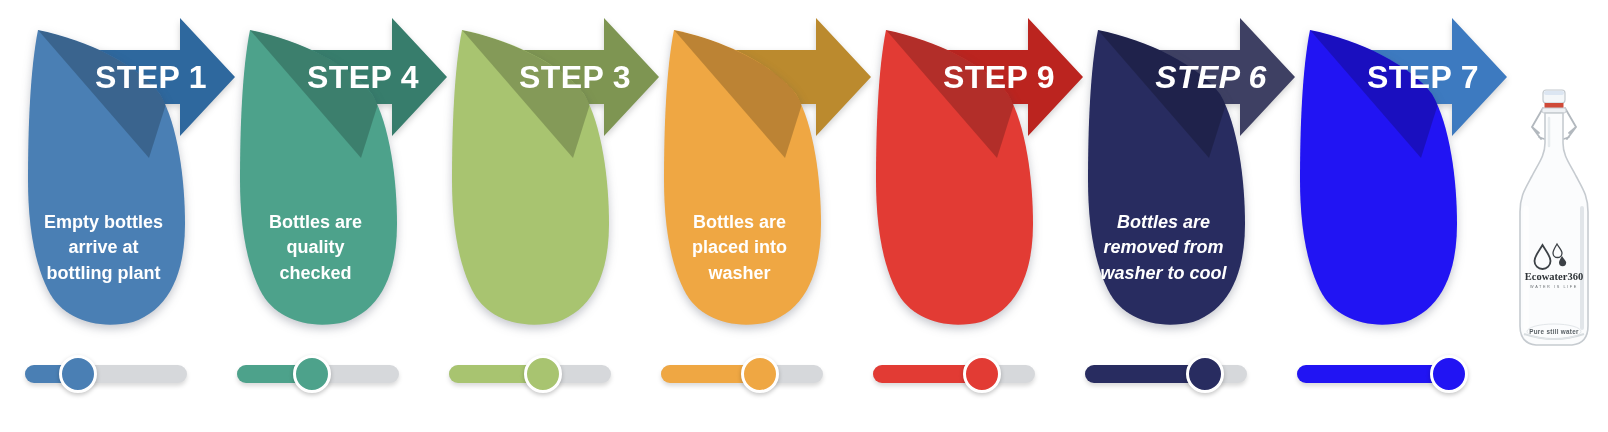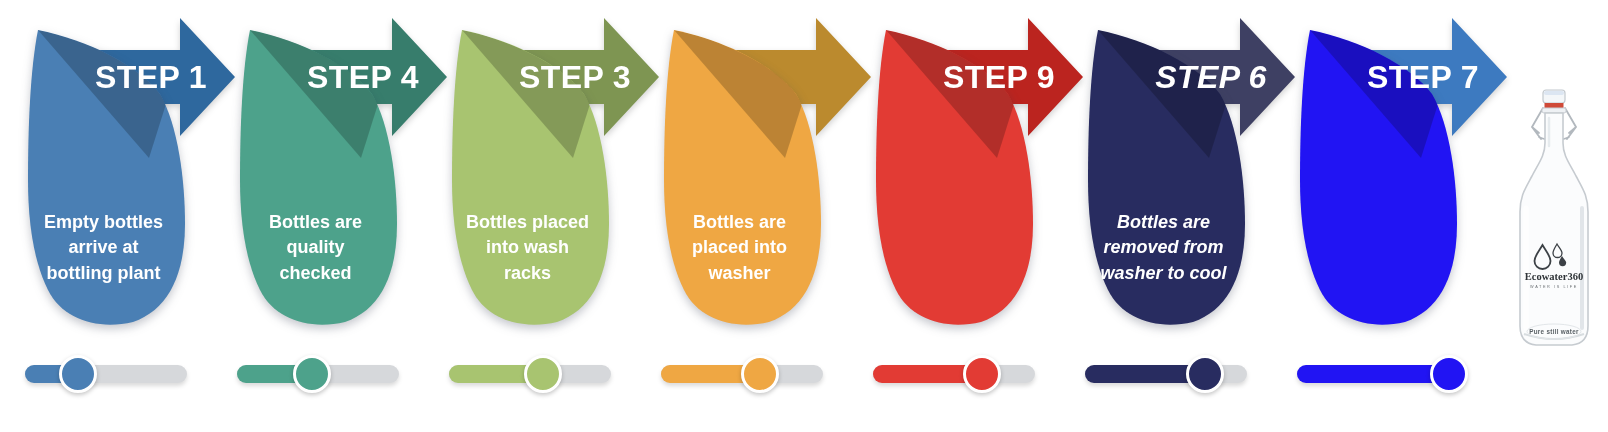--- a/index.html
+++ b/index.html
@@ -84,23 +84,20 @@
         <path class="drop" d="M10,0 C60,10 110,35 132,64 C150,95 157,150 157,194 C157,245 140,280 105,292 C70,300 35,290 20,260 C5,230 0,190 0,150 C0,100 2,40 10,0 Z" style="fill: rgb(168, 196, 112);"></path>
         <path class="wedge" clip-path="url(#dropclip-2)" d="M10,0 C60,10 110,35 132,64 L138,74 L121,128 Z"></path>
       </g>
       <g class="slider">
         <rect class="track" x="0" y="365" width="162" height="18" rx="9" style="fill: rgb(214, 216, 219);"></rect>
         <rect class="fill" x="0" y="365" width="94" height="18" rx="9" style="fill: rgb(168, 196, 112);"></rect>
         <circle class="thumb" cy="374" r="17.5" cx="94" style="fill: rgb(168, 196, 112);"></circle>
       </g>
     </svg>
     <div class="step-label">STEP 3</div>
-    <div class="step-desc">Bottles placed
-into wash
-racks</div>
   </div>
     <div class="step step-4" style="left: 661px;">
     <svg viewBox="0 0 212 432" width="212" height="432">
       <path class="arrow" d="M15,50 H155 V18 L210,77 L155,136 V104 H15 Z" style="fill: rgb(187, 138, 46);"></path>
       <g transform="translate(3,30)">
         <clipPath class="dropclip" id="dropclip-3">
           <path d="M10,0 C60,10 110,35 132,64 C150,95 157,150 157,194 C157,245 140,280 105,292 C70,300 35,290 20,260 C5,230 0,190 0,150 C0,100 2,40 10,0 Z"></path>
         </clipPath>
         <path class="drop" d="M10,0 C60,10 110,35 132,64 C150,95 157,150 157,194 C157,245 140,280 105,292 C70,300 35,290 20,260 C5,230 0,190 0,150 C0,100 2,40 10,0 Z" style="fill: rgb(239, 167, 67);"></path>
         <path class="wedge" clip-path="url(#dropclip-3)" d="M10,0 C60,10 110,35 132,64 L138,74 L121,128 Z"></path>

